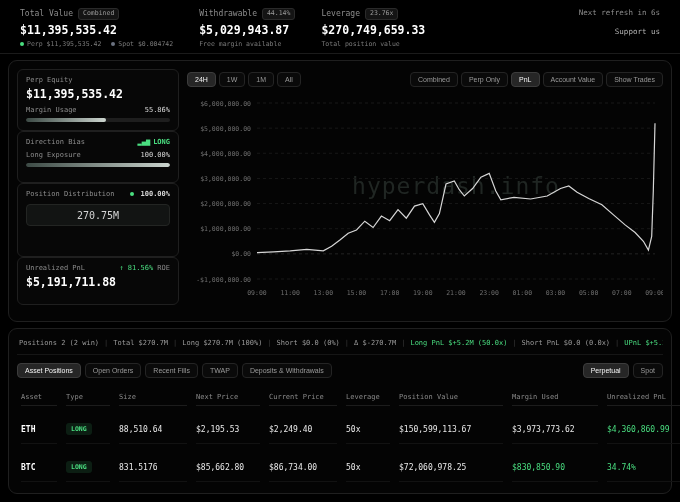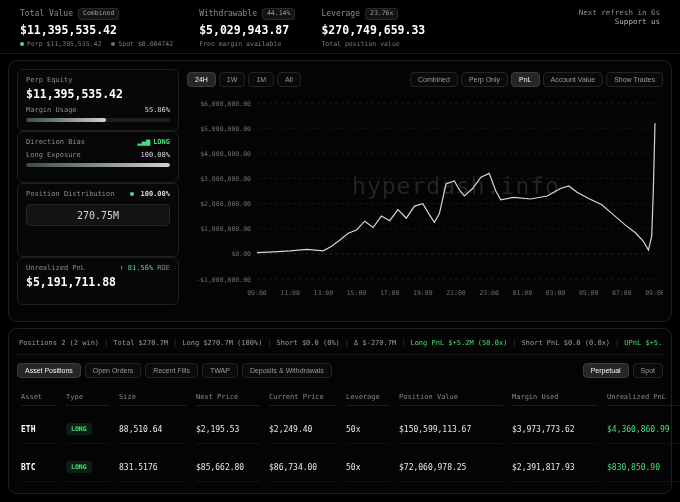--- a/index.html
+++ b/index.html
@@ -12,21 +12,21 @@
   .stat { margin-right:26px; }
   .stat-label-row { display:flex; align-items:center; gap:5px; font-size:8px; color:#8d8d8d; }
   .badge { font-size:6.5px; color:#9a9a9a; background:#141414; border:1px solid #2a2a2a;
     border-radius:3px; padding:1px 4px; line-height:1.2; }
   .stat-value { font-size:11.5px; font-weight:bold; color:#ffffff; margin-top:3px; }
   .stat-sub { font-size:6.5px; color:#7a7a7a; margin-top:3px; display:flex; gap:10px; align-items:center; }
   .sub-item { display:flex; align-items:center; }
   .dot { width:4px; height:4px; border-radius:50%; display:inline-block; margin-right:3px; }
   .dot.green { background:#4ade80; } .dot.gray { background:#6b7280; }
   .topbar-right { margin-left:auto; text-align:right; font-size:7.5px; color:#8d8d8d; }
-  .support-link { margin-top:0; color:#b5b5b5; cursor:pointer; }
+  .support-link { margin-top:10px; color:#b5b5b5; cursor:pointer; }
 
   
   .panel { margin:6px 8px; border:1px solid #1f1f1f; border-radius:9px; background:#040404; }
   .upper { height:262px; display:flex; padding:8px; gap:8px; }
   .lower { height:166px; padding:8px; }
 
   
   .left-cards { width:162px; display:flex; flex-direction:column; gap:0; }
   .card { border:1px solid #1f1f1f; border-radius:6px; background:#070707; padding:6px 8px; }
   .card-label { font-size:7px; color:#8d8d8d; }
@@ -284,18 +284,17 @@
 
     <div class="td asset">BTC</div>
     <div class="td">
         <span class="long-badge">LONG</span>
       </div>
     <div class="td">831.5176</div>
     <div class="td">$85,662.80</div>
     <div class="td">$86,734.00</div>
     <div class="td">50x</div>
     <div class="td">$72,060,978.25</div>
-    <div class="td">$2,391,817.93</div>
     <div class="td pos">$830,850.90</div>
     <div class="td pos">34.74%</div>
   </div>
 
 </section>
 
 </body></html>

